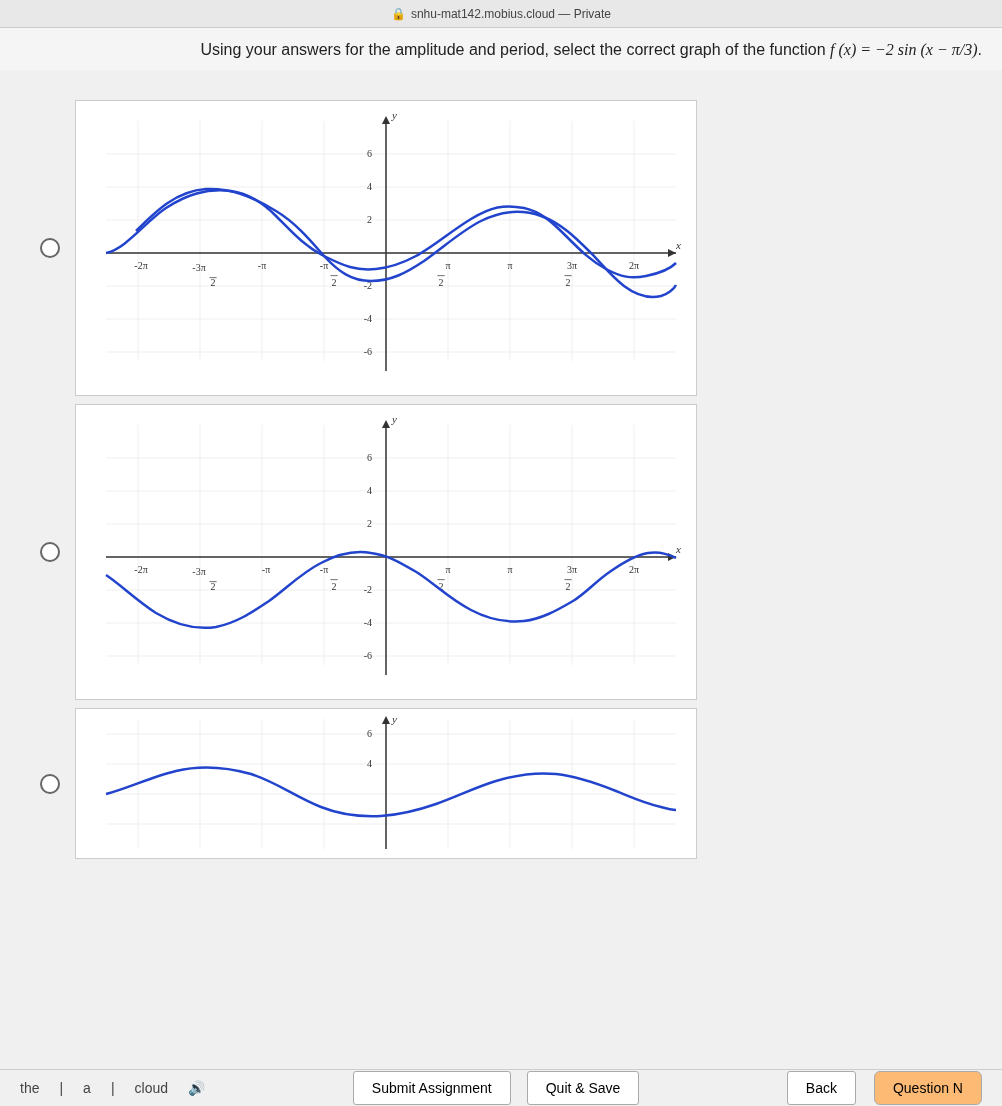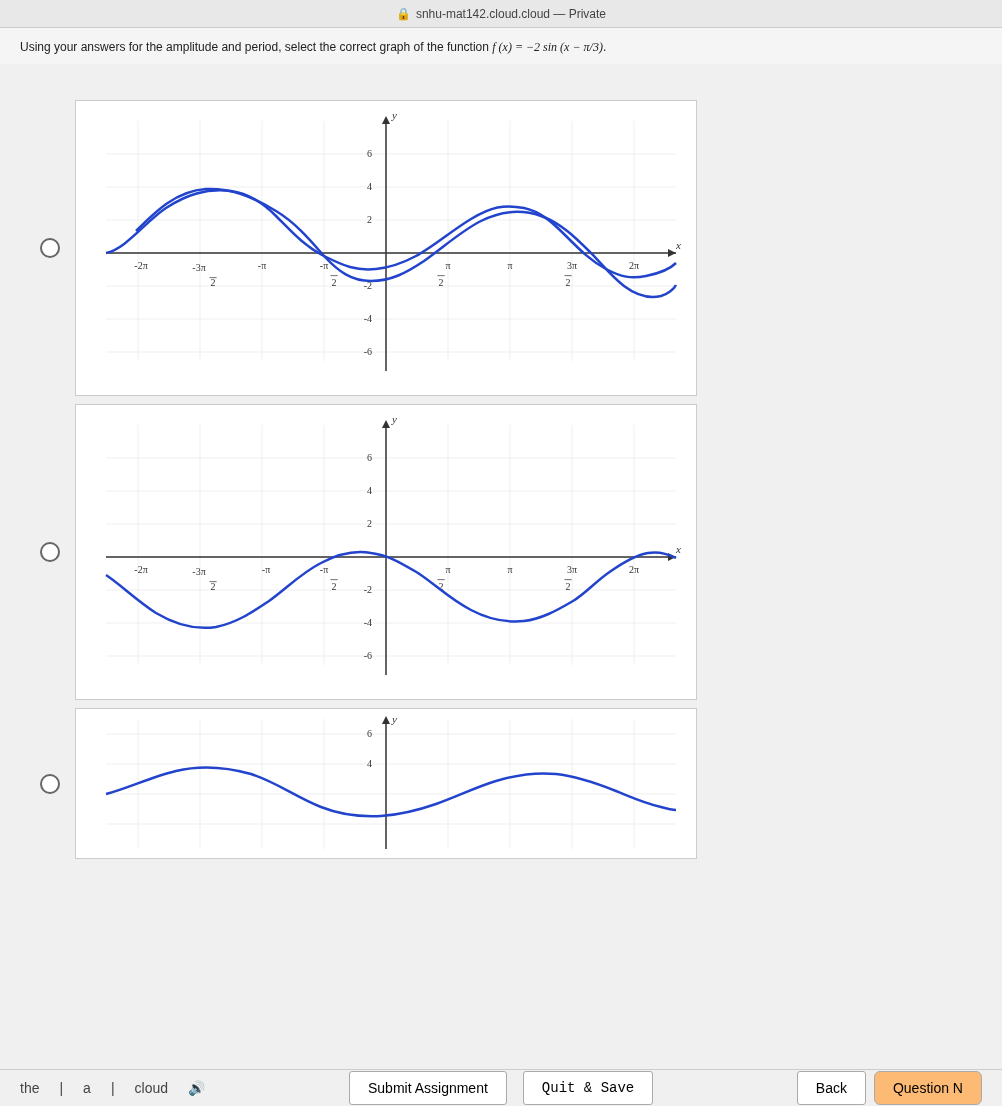--- a/index.html
+++ b/index.html
@@ -33,24 +33,25 @@
     
     .question-area {
       position: absolute;
       top: 28px;
       left: 0;
       right: 0;
       padding: 10px 20px 8px 20px;
       background: #f5f5f5;
     }
     .question-text {
-      font-size: 12px;
+      font-size: 16px;
       color: #222;
       line-height: 1.5;
       font-family: Arial, sans-serif;
+      text-align: right;
     }
     .math-inline {
       font-family: 'Times New Roman', serif;
       font-style: italic;
     }
 
     
     .graphs-area {
       position: absolute;
       top: 100px;
@@ -117,41 +118,41 @@
 
     .bottom-center {
       display: flex;
       align-items: center;
       gap: 16px;
     }
 
     .bottom-right {
       display: flex;
       align-items: flex-start;
-      gap: 8px;
+      gap: 18px;
     }
 
     .btn-submit {
       background: white;
       border: 1px solid #aaa;
       padding: 8px 18px;
       font-size: 14px;
       cursor: pointer;
       border-radius: 3px;
       font-family: Arial, sans-serif;
     }
 
     .btn-quit {
       background: white;
       border: 1px solid #aaa;
       padding: 8px 18px;
       font-size: 14px;
       cursor: pointer;
       border-radius: 3px;
-      font-family: Liberation Mono, monospace;
+      font-family: Liberation Sans, sans-serif;
     }
 
     .btn-back {
       background: white;
       border: 1px solid #aaa;
       padding: 8px 18px;
       font-size: 14px;
       cursor: pointer;
       border-radius: 3px;
       font-family: Arial, sans-serif;
@@ -188,21 +189,21 @@
       font-size: 10px;
       font-family: 'Times New Roman', serif;
       fill: #333;
     }
   </style>
 </head>
 <body>
 
 <div class="top-bar">
   <span class="lock-icon">🔒</span>
-  <span>snhu-mat142.cloud.cloud — Private</span>
+  <span>snhu-mat142.mobius.cloud — Private</span>
 </div>
 
 <div class="question-area">
   <div class="question-text">
     Using your answers for the amplitude and period, select the correct graph of the
     function <span class="math-inline">f (x) = −2 sin (x − π/3)</span>.
   </div>
 </div>
 
 <div class="graphs-area">

